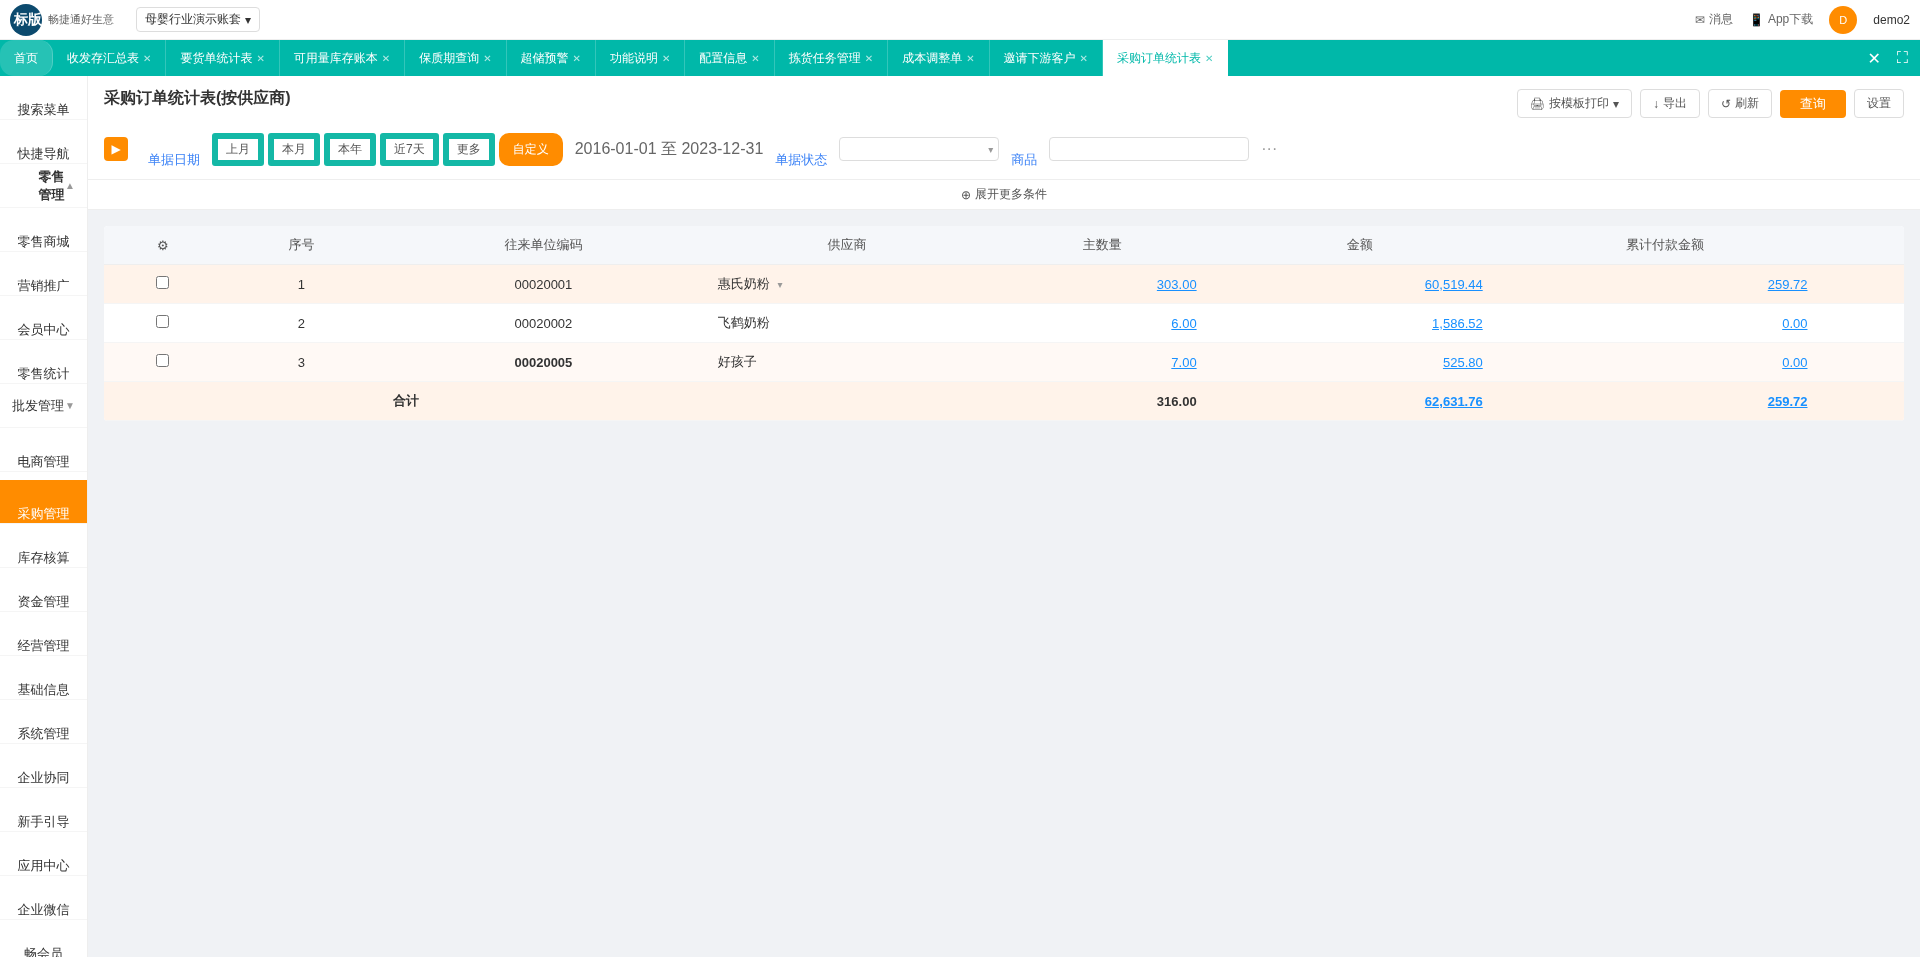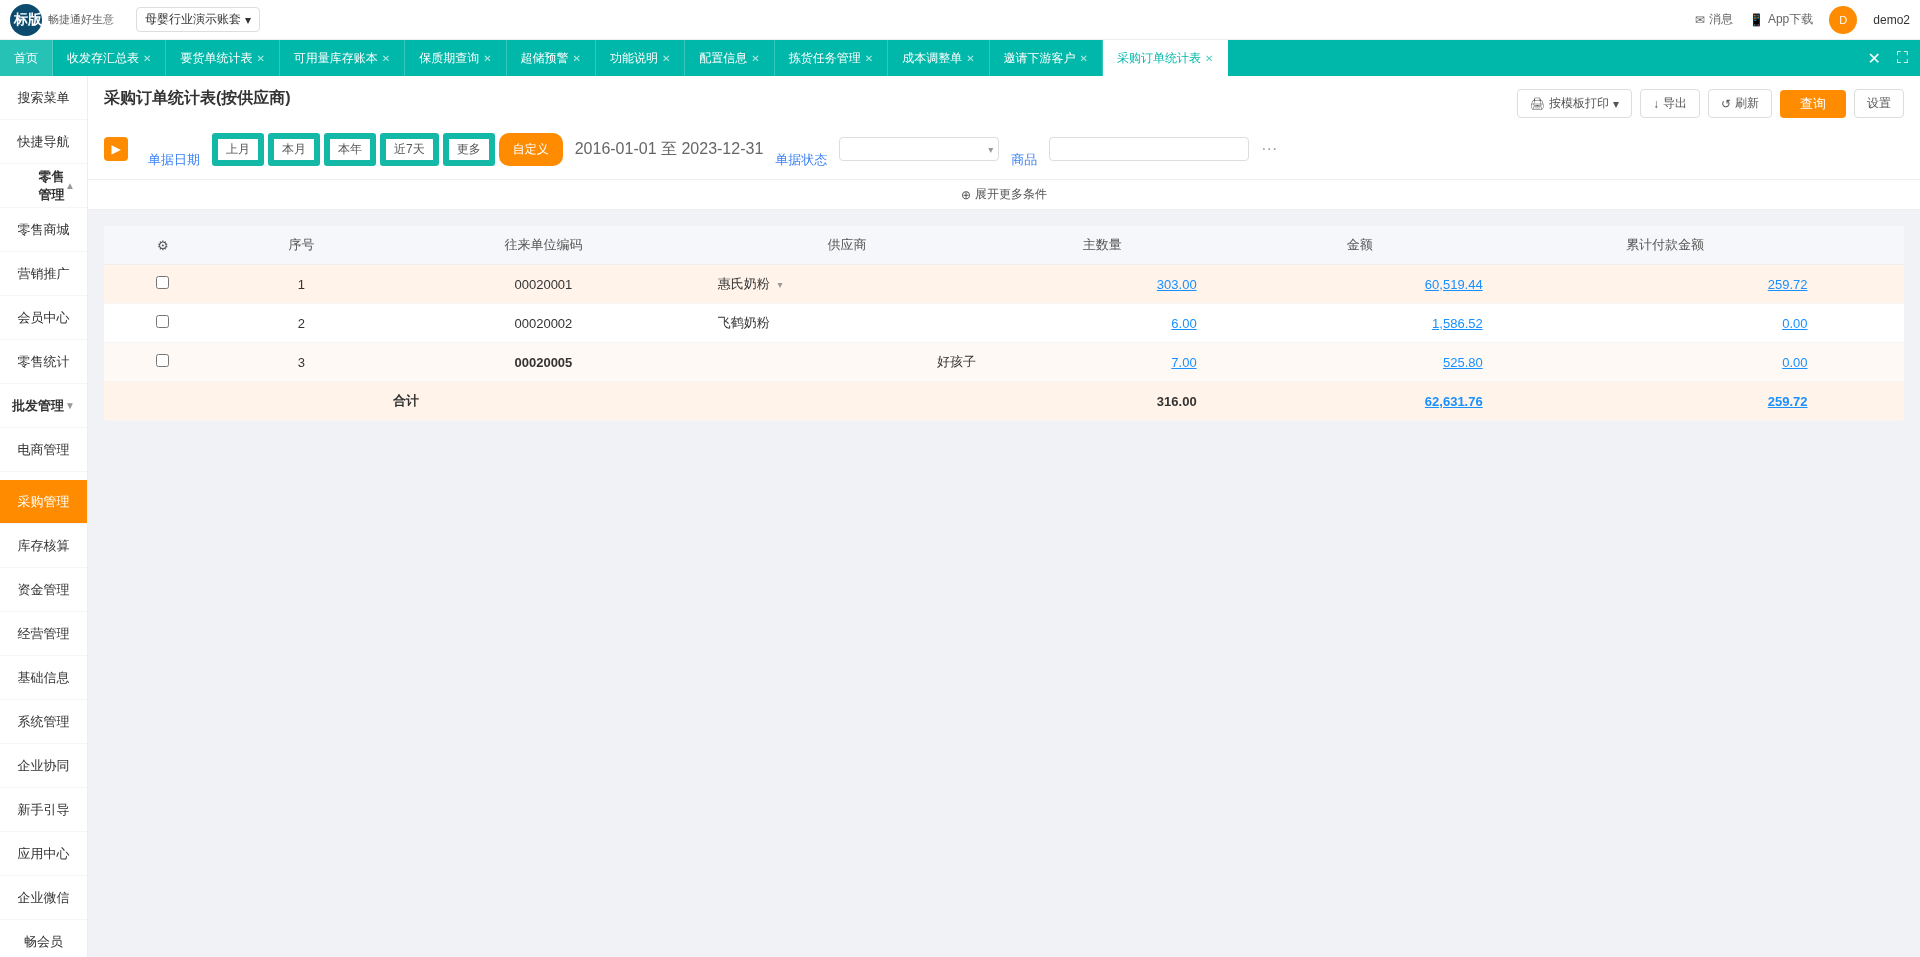--- a/index.html
+++ b/index.html
@@ -24,43 +24,43 @@
     .nav-tabs {
       display: flex; align-items: center; height: 36px;
       background: #00b8a9; flex-shrink: 0; overflow: hidden;
     }
     .nav-tab {
       display: flex; align-items: center; gap: 4px;
       padding: 0 14px; height: 100%; font-size: 12px; color: #fff;
       cursor: pointer; white-space: nowrap; border-right: 1px solid rgba(255,255,255,0.2);
       flex-shrink: 0;
     }
-    .nav-tab.home { background: rgba(255,255,255,0.15); }
+    .nav-tab.home { background: rgba(255,255,255,0.15); border-radius: 14px; }
     .nav-tab.active { background: #fff; color: #00b8a9; }
     .nav-tab .close-x { font-size: 10px; cursor: pointer; opacity: 0.7; }
     .nav-tab.active .close-x { color: #00b8a9; }
     .nav-tabs-end { margin-left: auto; display: flex; align-items: center; gap: 8px; padding-right: 8px; }
     .nav-end-btn { color: #fff; font-size: 16px; cursor: pointer; padding: 2px 4px; }
 
     
     .main-layout { display: flex; flex: 1; overflow: hidden; }
 
     
     .sidebar {
       width: 88px; background: #fff; border-right: 1px solid #eee;
       display: flex; flex-direction: column; flex-shrink: 0; overflow-y: auto;
     }
     .sidebar-item {
       display: flex; align-items: flex-end; justify-content: center;
       height: 44px; font-size: 13px; color: #333; cursor: pointer;
-      padding: 12px 4px; text-align: center; border-bottom: 1px solid #f5f5f5;
+      padding: 0 4px; text-align: center; border-bottom: 1px solid #f5f5f5;
       flex-shrink: 0;
     }
     .sidebar-item.active { background: #ff8c00; color: #fff; margin-top: 8px; }
-    .sidebar-item.has-arrow { display: flex; align-items: center; justify-content: space-between; padding: 0 12px; font-weight: bold; }
+    .sidebar-item.has-arrow { display: flex; align-items: center; justify-content: space-between; padding: 0 12px; }
     .sidebar-item.section-header { font-weight: bold; color: #333; background: #fff; padding-left: 38px; }
     .sidebar-arrow { font-size: 10px; color: #999; }
 
     
     .content { flex: 1; overflow: hidden; display: flex; flex-direction: column; background: #f0f2f5; }
 
     
     .page-header {
       background: #fff; padding: 12px 16px 0; border-bottom: 1px solid #eee;
       flex-shrink: 0;
@@ -372,21 +372,21 @@
       <td class="num-col link">1,586.52</td>
       <td class="num-col link">0.00</td>
       <td></td>
     </tr>
             <tr>
       <td style="text-align:center;">
         <input type="checkbox" style="">
       </td>
       <td style="text-align:center;">3</td>
       <td style="text-align:center;font-weight:bold;">00020005</td>
-      <td style="text-align:right; padding-left:12px;">
+      <td style="text-align:left; padding-left:12px;">
         好孩子
         
       </td>
       <td class="num-col link">7.00</td>
       <td class="num-col link">525.80</td>
       <td class="num-col link">0.00</td>
       <td></td>
     </tr>
           </tbody>
         <tfoot>

